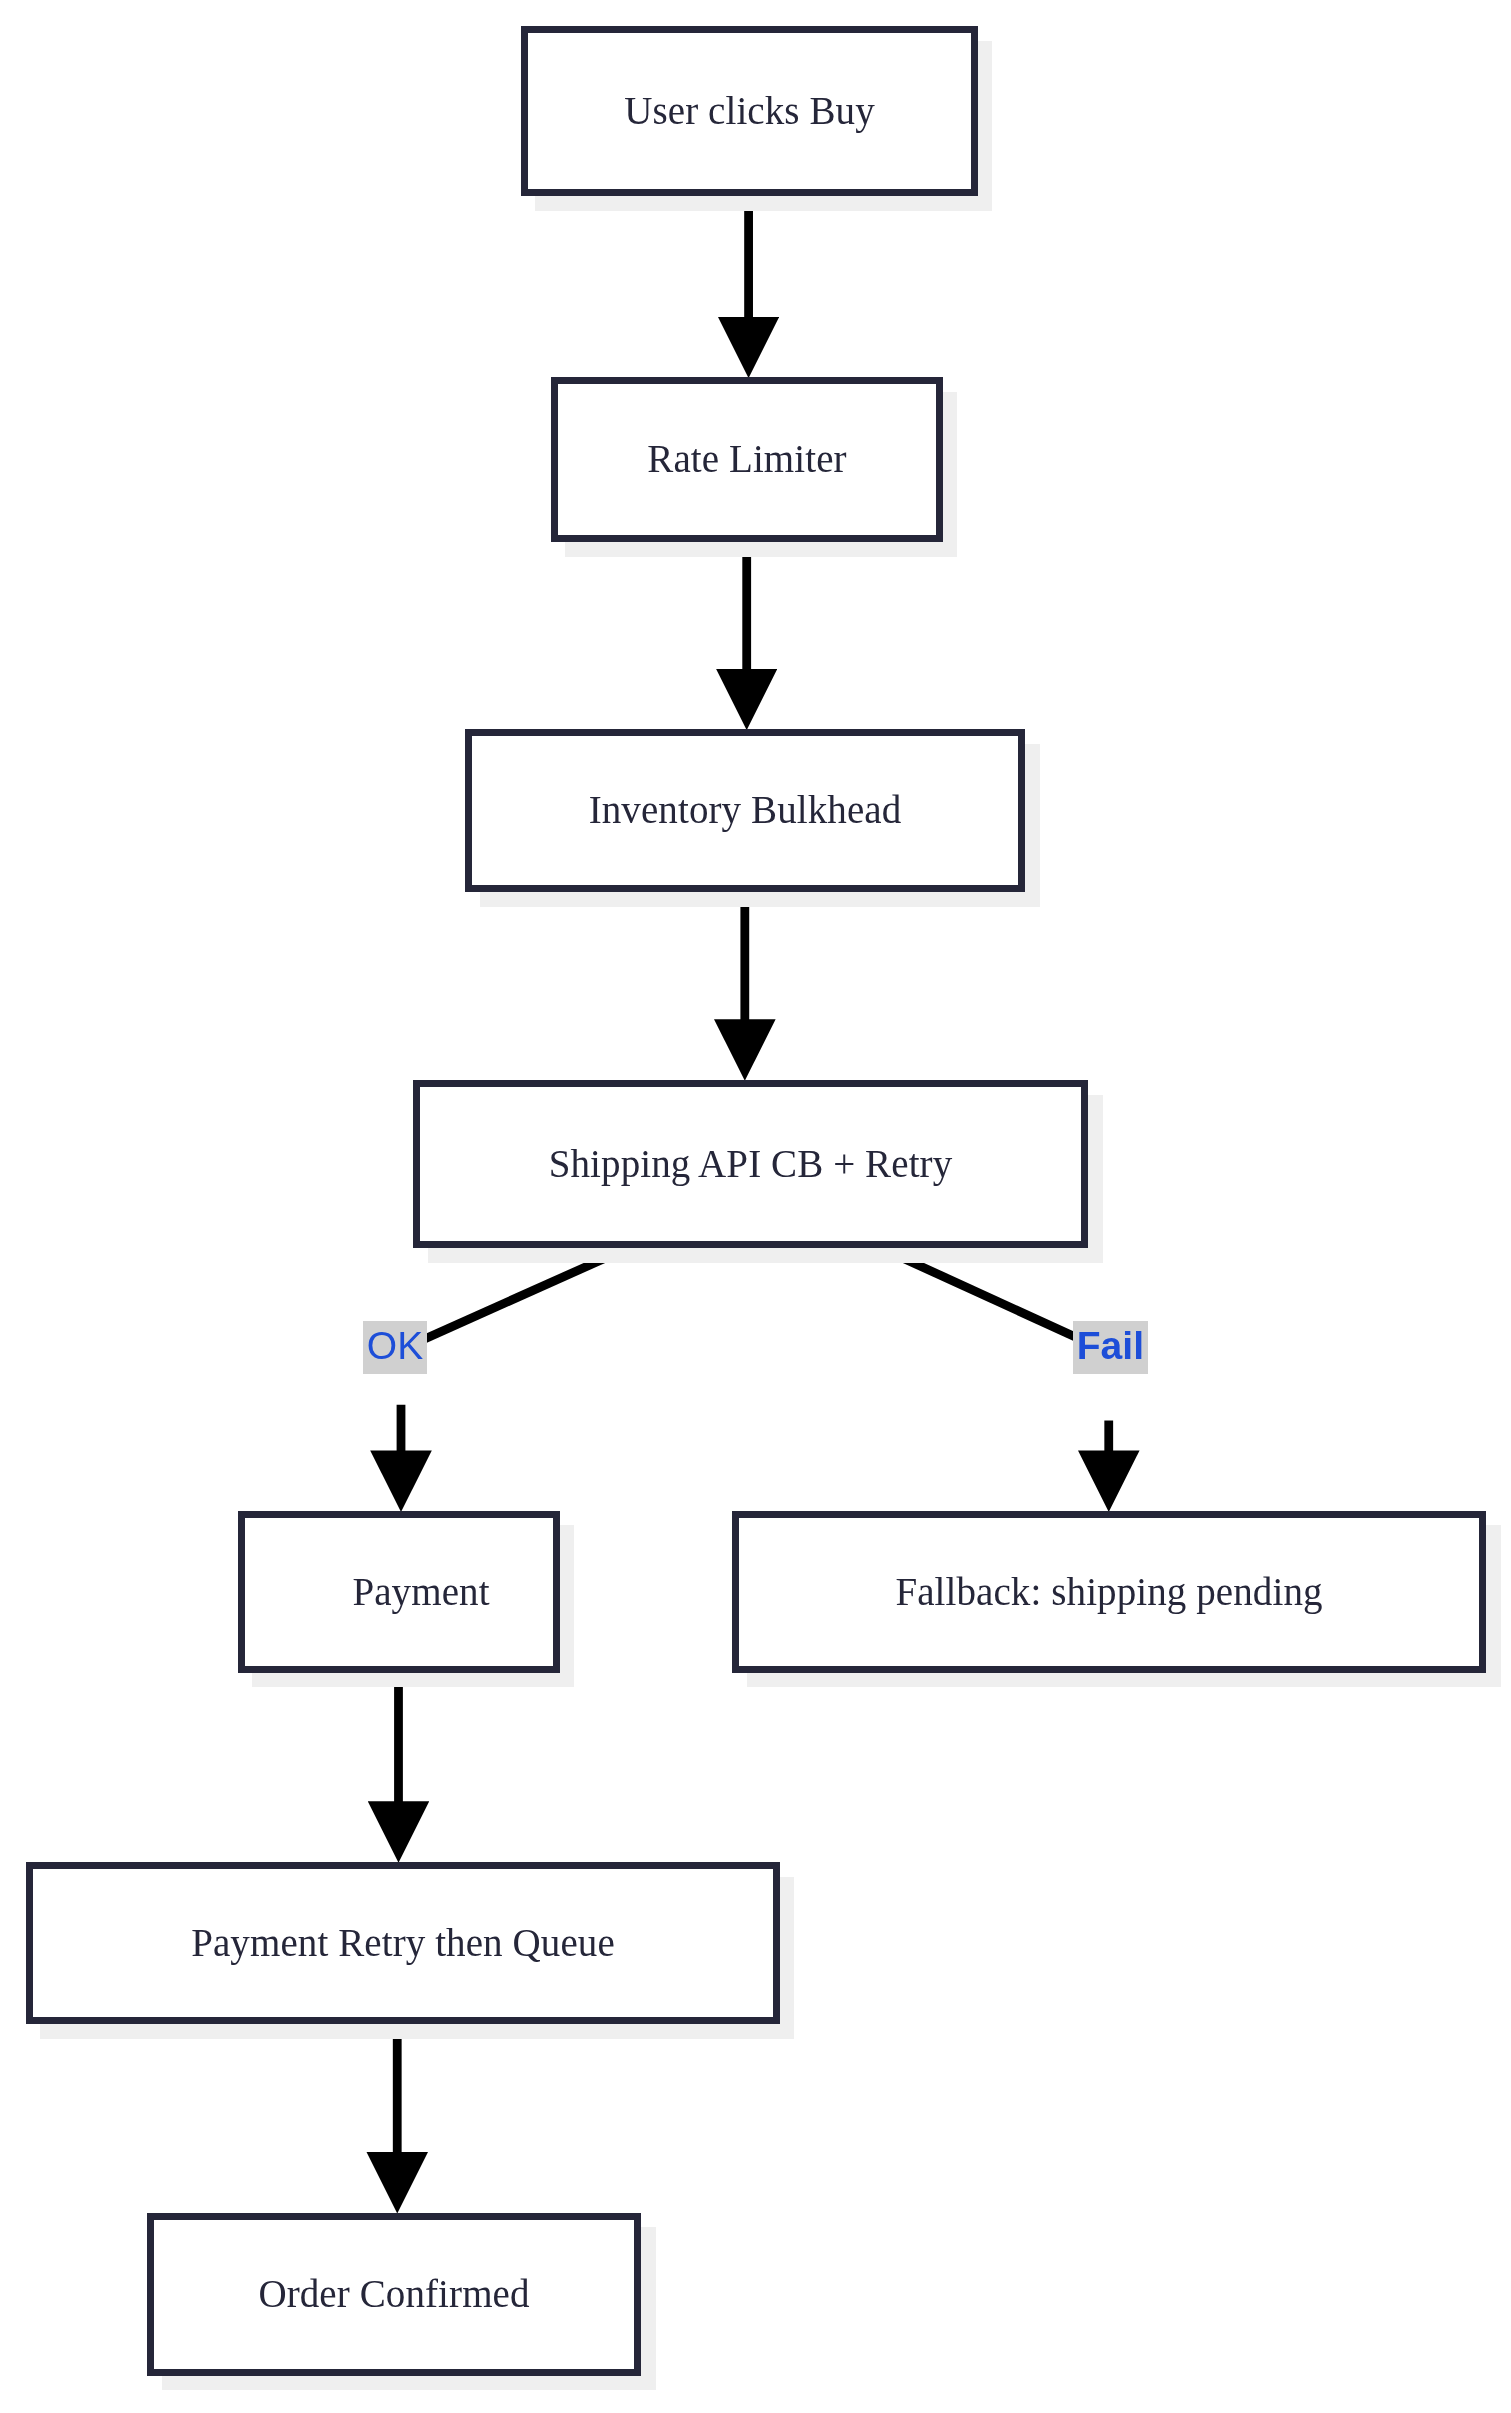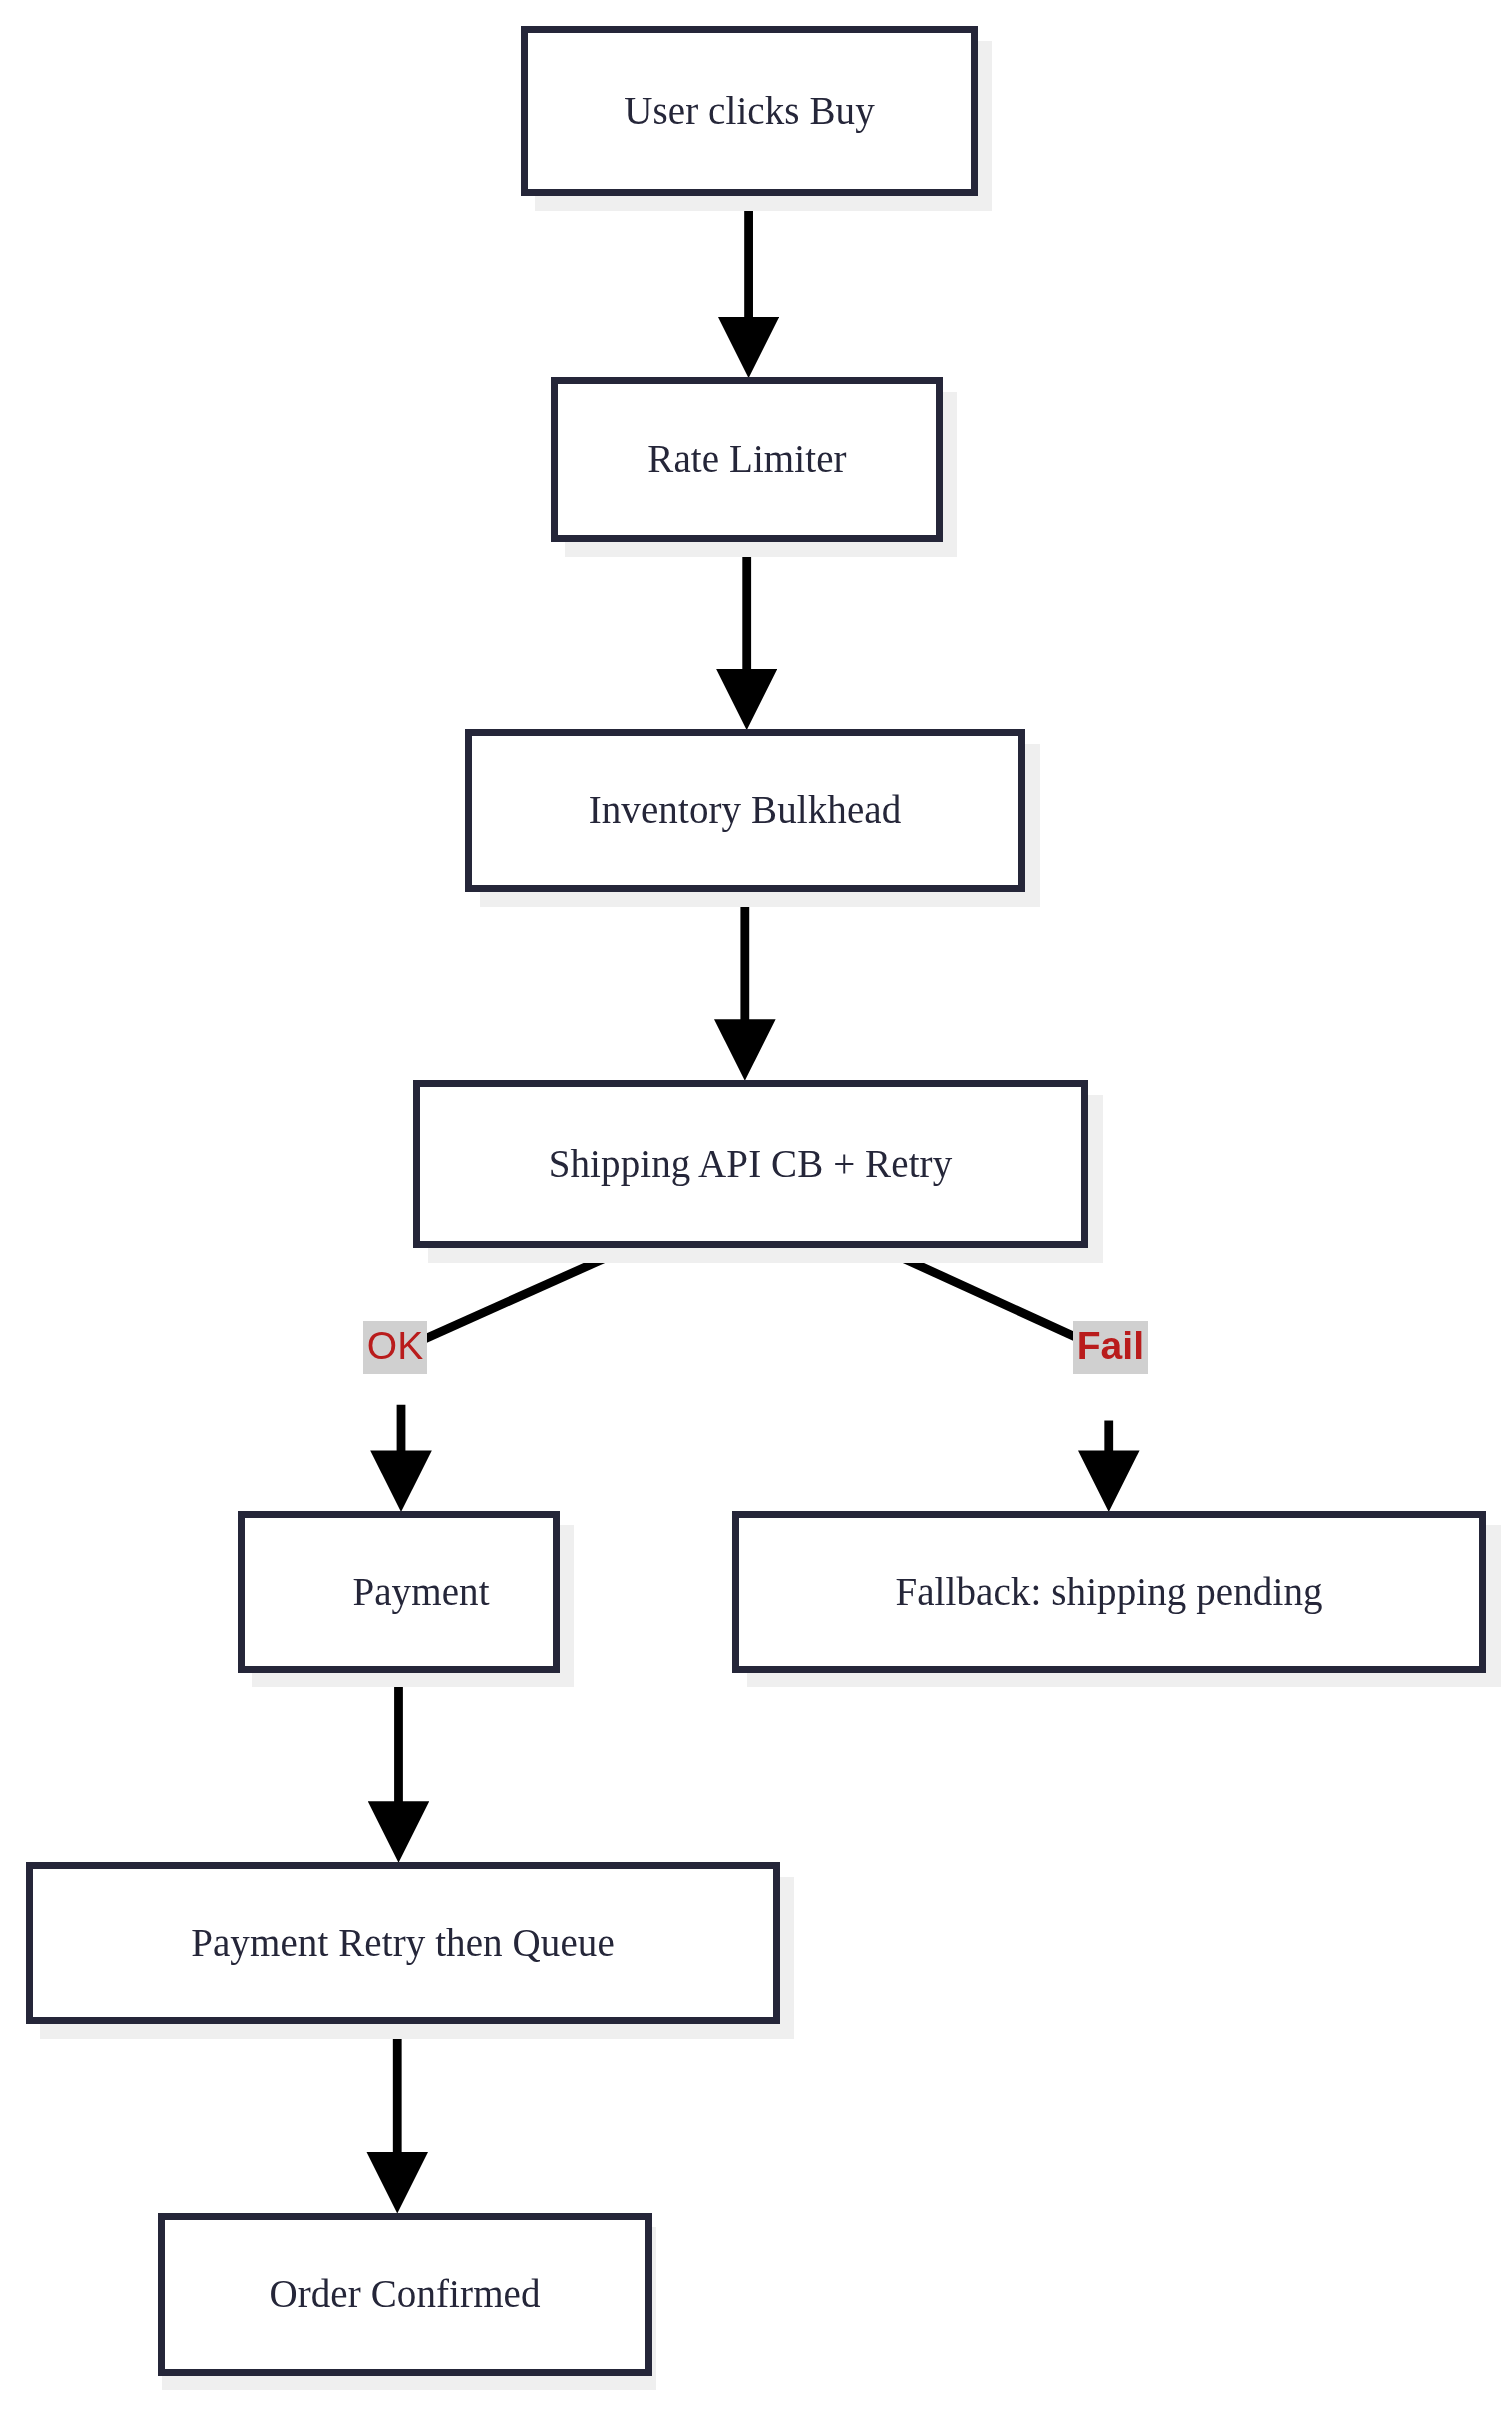--- a/index.html
+++ b/index.html
@@ -51,21 +51,21 @@
     z-index: 1;
   }
   .node-label {
     display: block;
     padding: 0 11.3px;
   }
   
   .edge-label {
     position: absolute;
     background: #d0d0d0;
-    color: #b91c1c;
+    color: #1d4ed8;
     font-size: 39px;
     line-height: 1.0;
     padding: 5px 3.8px 8.8px 3.8px;
     white-space: nowrap;
     z-index: 4;
   }
 </style>
 </head>
 <body>
 
@@ -127,21 +127,21 @@
   </div>
 
   <div class="node" style="left:732px; top:1511px; width:754px; height:162px;">
     <span class="node-label">Fallback: shipping pending</span>
   </div>
 
   <div class="node" style="left:26px; top:1862px; width:754px; height:162px;">
     <span class="node-label">Payment Retry then Queue</span>
   </div>
 
-  <div class="node" style="left:158px; top:2213px; width:494px; height:163px;">
+  <div class="node" style="left:147px; top:2213px; width:494px; height:163px;">
     <span class="node-label">Order Confirmed</span>
   </div>
 
   <div class="edge-label" style="left:363px; top:1321px;">OK</div>
 
   <div class="edge-label" style="left:1073px; top:1321px;font-weight:bold;">Fail</div>
 
 </div>
 
 

